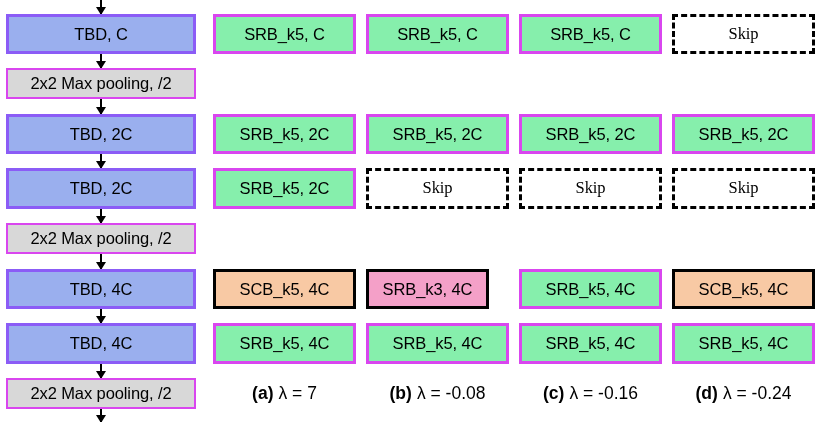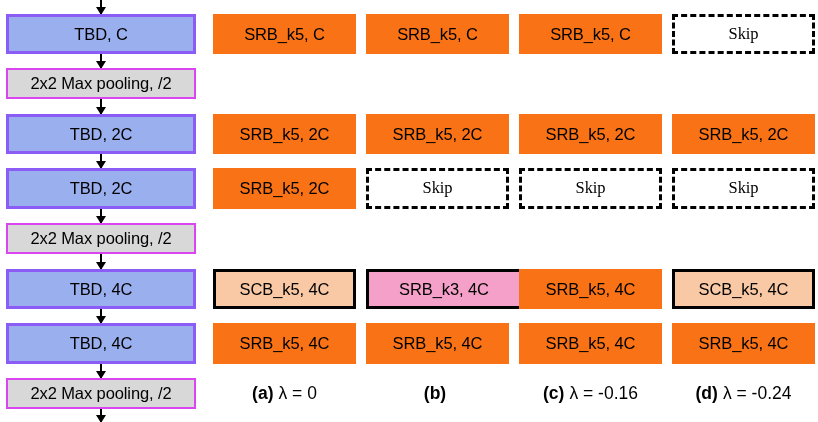--- a/index.html
+++ b/index.html
@@ -39,22 +39,22 @@
     background: #9aafee;
     border: 3px solid #8b5cf6;
   }
   .blk-pool {
     background: #d8d8d8;
     border: 2px solid #d946ef;
   }
 
   
   .blk-srb {
-    background: #f97316;
-    border: 3px solid #f97316;
+    background: #86efac;
+    border: 3px solid #d946ef;
   }
   .blk-scb {
     background: #f8c9a4;
     border: 3px solid #000000;
   }
   .blk-srbk3 {
     background: #f4a0c8;
     border: 3px solid #000000;
   }
   .blk-skip {
@@ -141,36 +141,37 @@
   <div class="block blk-srb" style="left:366px; top:114px; width:143px; height:40px;">SRB_k5, 2C</div>
   <div class="block blk-srb" style="left:519px; top:114px; width:143px; height:40px;">SRB_k5, 2C</div>
   <div class="block blk-srb" style="left:672px; top:114px; width:143px; height:40px;">SRB_k5, 2C</div>
 
   <div class="block blk-srb" style="left:213px; top:168px; width:143px; height:41px;">SRB_k5, 2C</div>
   <div class="block blk-skip" style="left:366px; top:168px; width:143px; height:41px;">Skip</div>
   <div class="block blk-skip" style="left:519px; top:168px; width:143px; height:41px;">Skip</div>
   <div class="block blk-skip" style="left:672px; top:168px; width:143px; height:41px;">Skip</div>
 
   <div class="block blk-scb" style="left:213px; top:269px; width:143px; height:40px;">SCB_k5, 4C</div>
-  <div class="block blk-srbk3" style="left:366px; top:269px; width:156px; height:40px;">SRB_k3, 4C</div>
+  <div class="block blk-srbk3" style="left:366px; top:269px; width:123px; height:40px;">SRB_k3, 4C</div>
   <div class="block blk-srb" style="left:519px; top:269px; width:143px; height:40px;">SRB_k5, 4C</div>
   <div class="block blk-scb" style="left:672px; top:269px; width:143px; height:40px;">SCB_k5, 4C</div>
 
   <div class="block blk-srb" style="left:213px; top:323px; width:143px; height:41px;">SRB_k5, 4C</div>
   <div class="block blk-srb" style="left:366px; top:323px; width:143px; height:41px;">SRB_k5, 4C</div>
   <div class="block blk-srb" style="left:519px; top:323px; width:143px; height:41px;">SRB_k5, 4C</div>
   <div class="block blk-srb" style="left:672px; top:323px; width:143px; height:41px;">SRB_k5, 4C</div>
 
   <div class="caption" style="left:213px; top:378px; width:143px; height:31px;">
     <span class="lbl">(a)</span>
-    <span class="val">λ = 0</span>
+    <span class="val">λ = 7</span>
   </div>
 
   <div class="caption" style="left:366px; top:378px; width:143px; height:31px;">
     <span class="lbl">(b)</span>
+    <span class="val">λ = -0.08</span>
   </div>
 
   <div class="caption" style="left:519px; top:378px; width:143px; height:31px;">
     <span class="lbl">(c)</span>
     <span class="val">λ = -0.16</span>
   </div>
 
   <div class="caption" style="left:672px; top:378px; width:143px; height:31px;">
     <span class="lbl">(d)</span>
     <span class="val">λ = -0.24</span>

